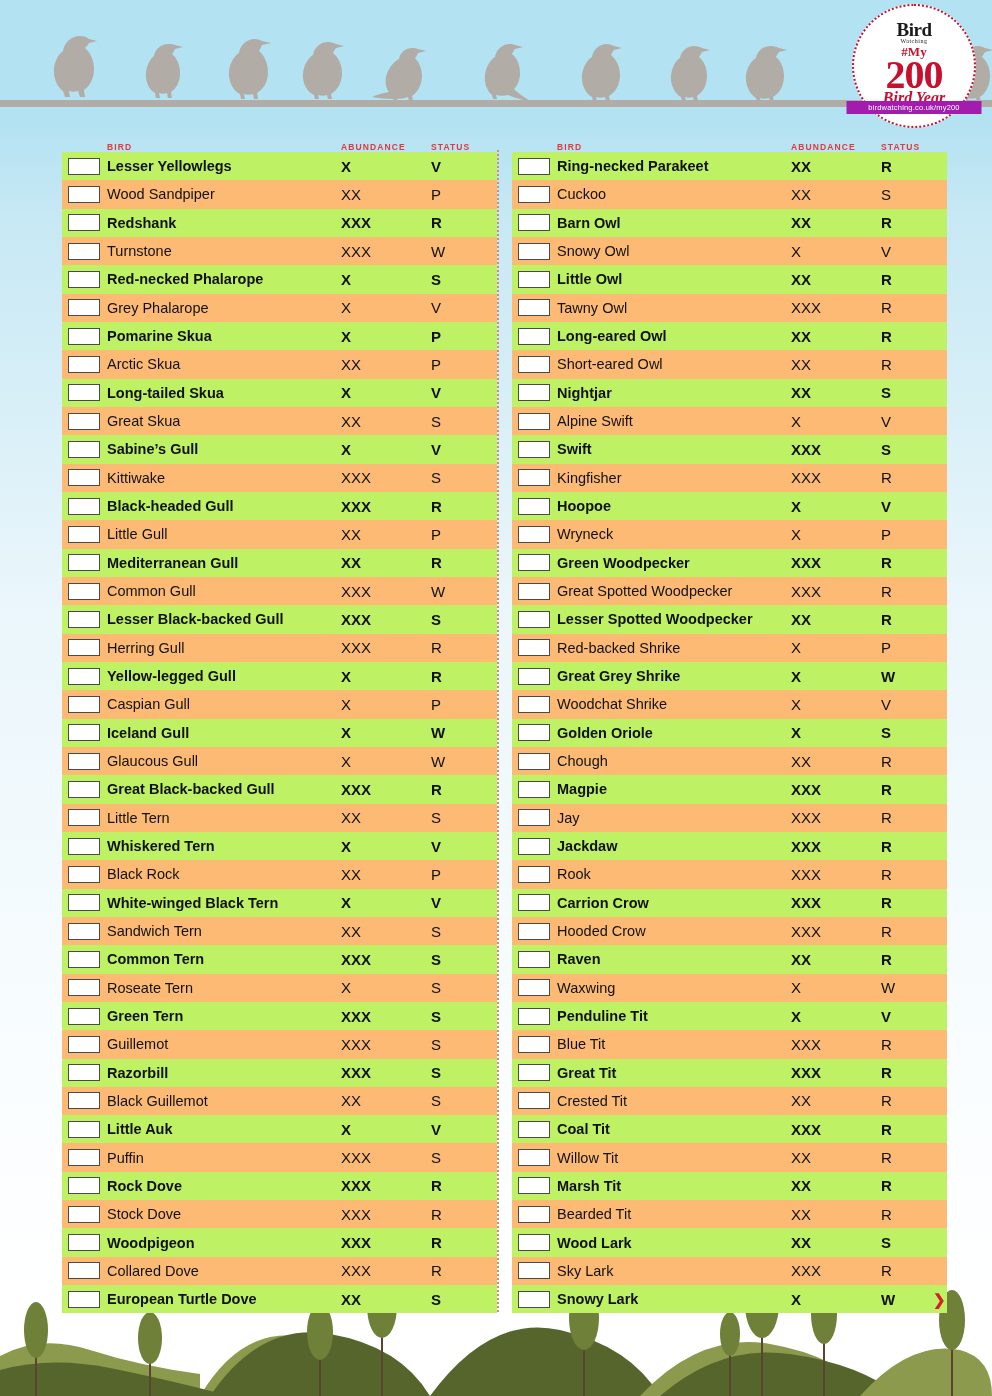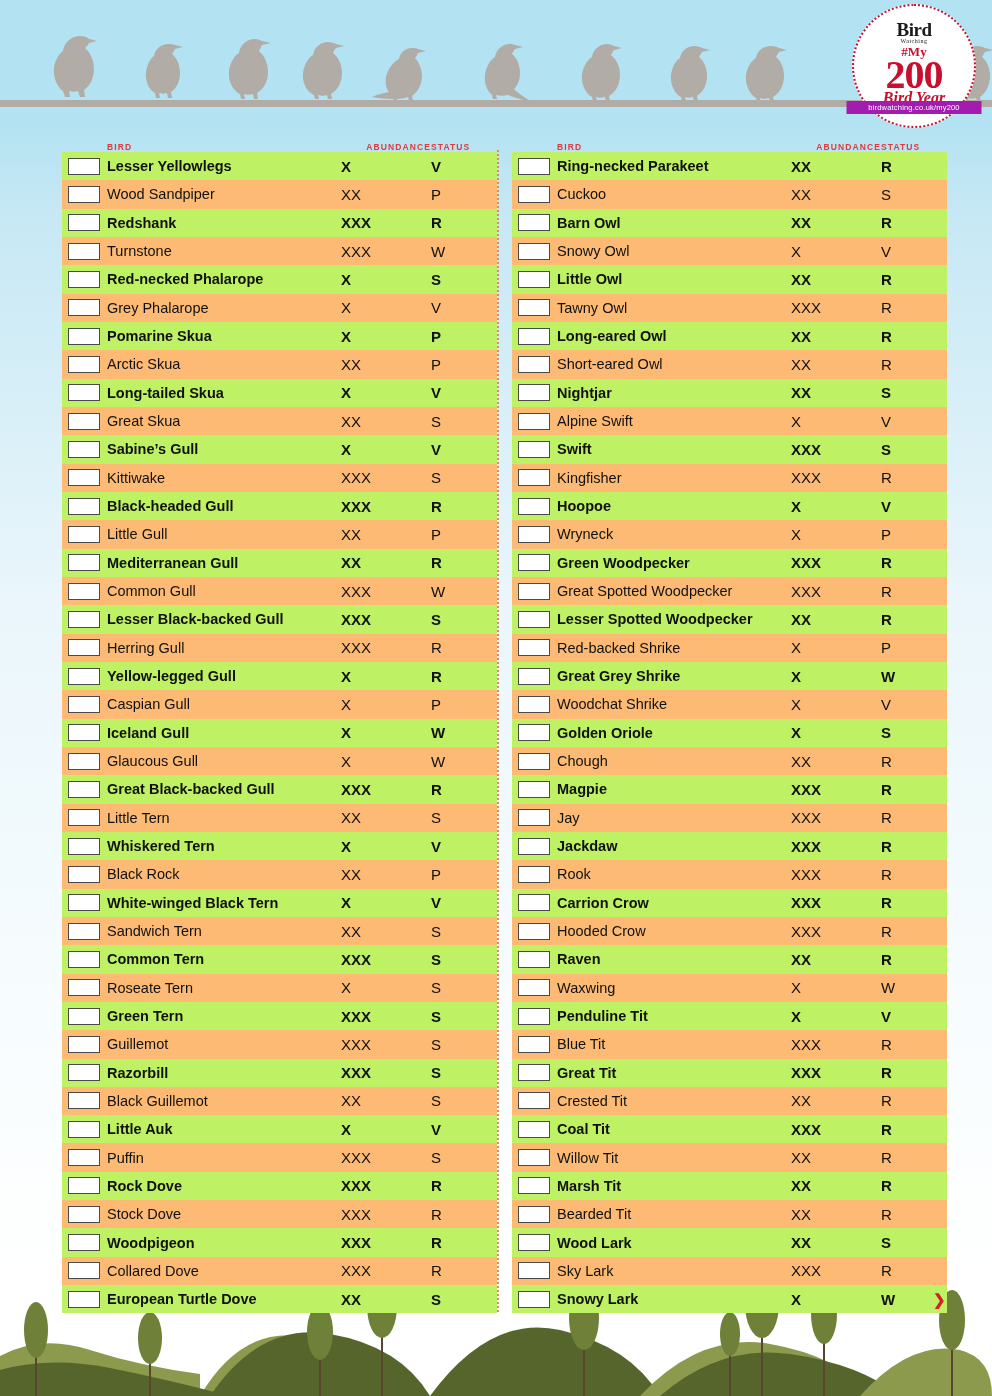--- a/index.html
+++ b/index.html
@@ -143,21 +143,21 @@
     height: 22px;
     padding-left: 45px;
   }
   .th {
     font-size: 8.5px;
     font-weight: bold;
     color: #e03a3e;
     letter-spacing: 1.1px;
   }
   .th-bird { flex: 1; }
-  .th-ab   { width: 90px; text-align: right; }
+  .th-ab   { width: 90px; }
   .th-st   { width: 66px; }
 
   .row {
     display: flex;
     align-items: center;
     height: 28.33px;
   }
   .row.odd  { background: #bef264; }
   .row.even { background: #fdba74; }
 

